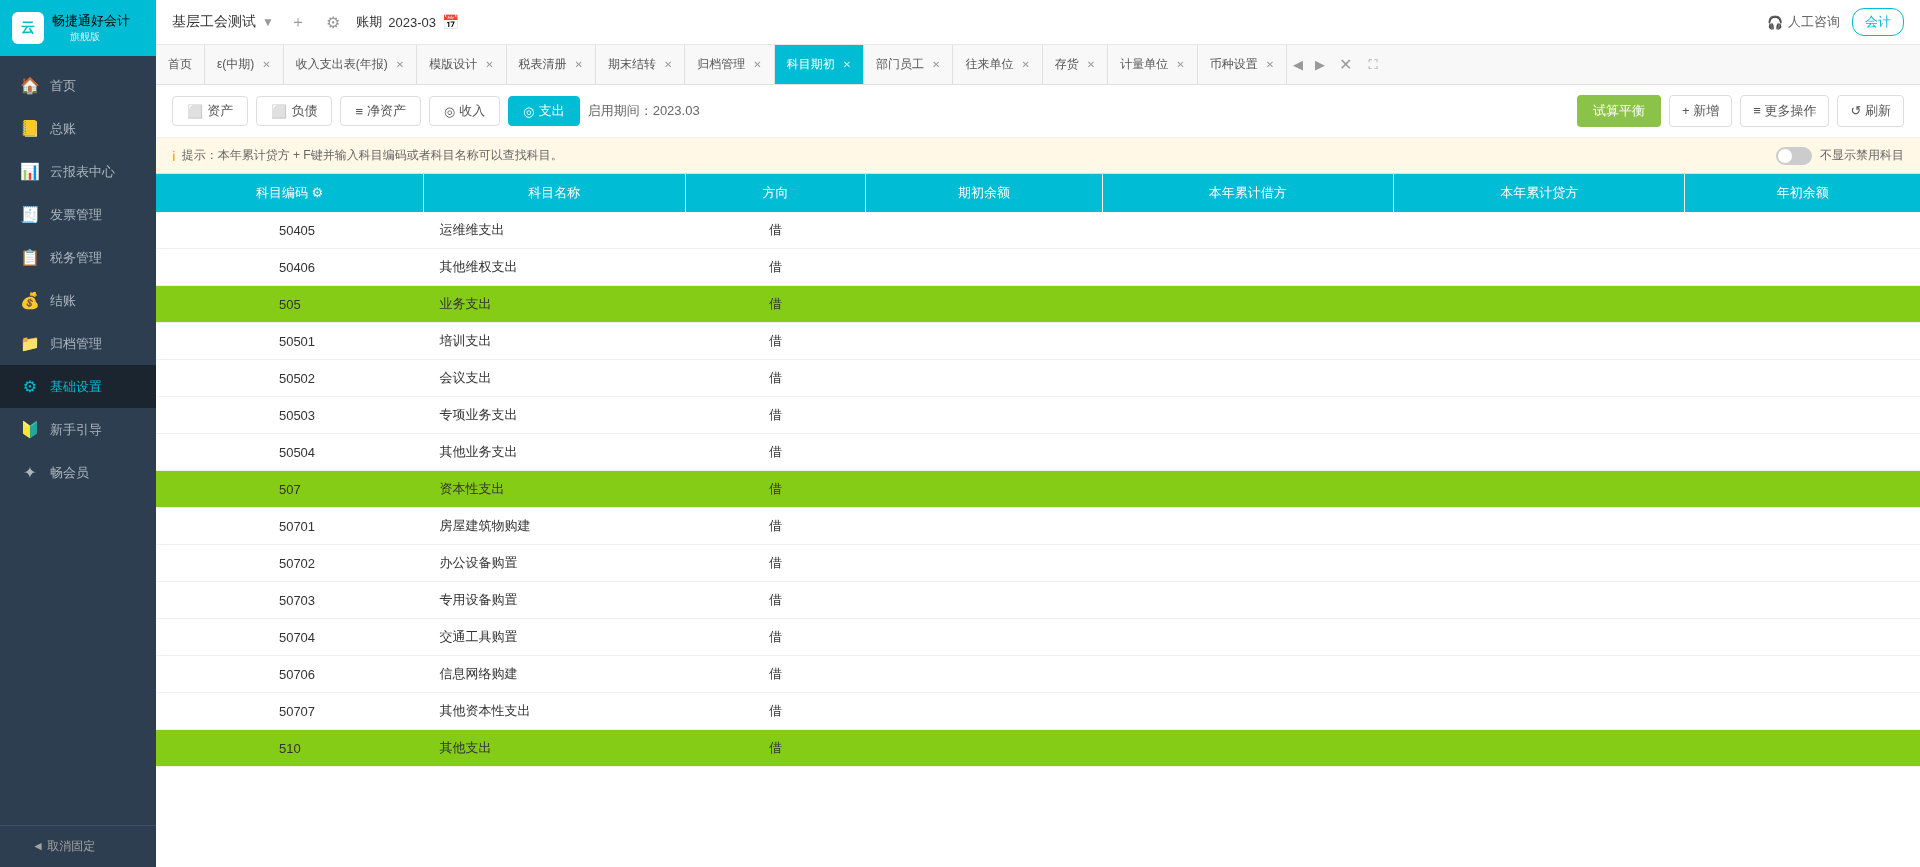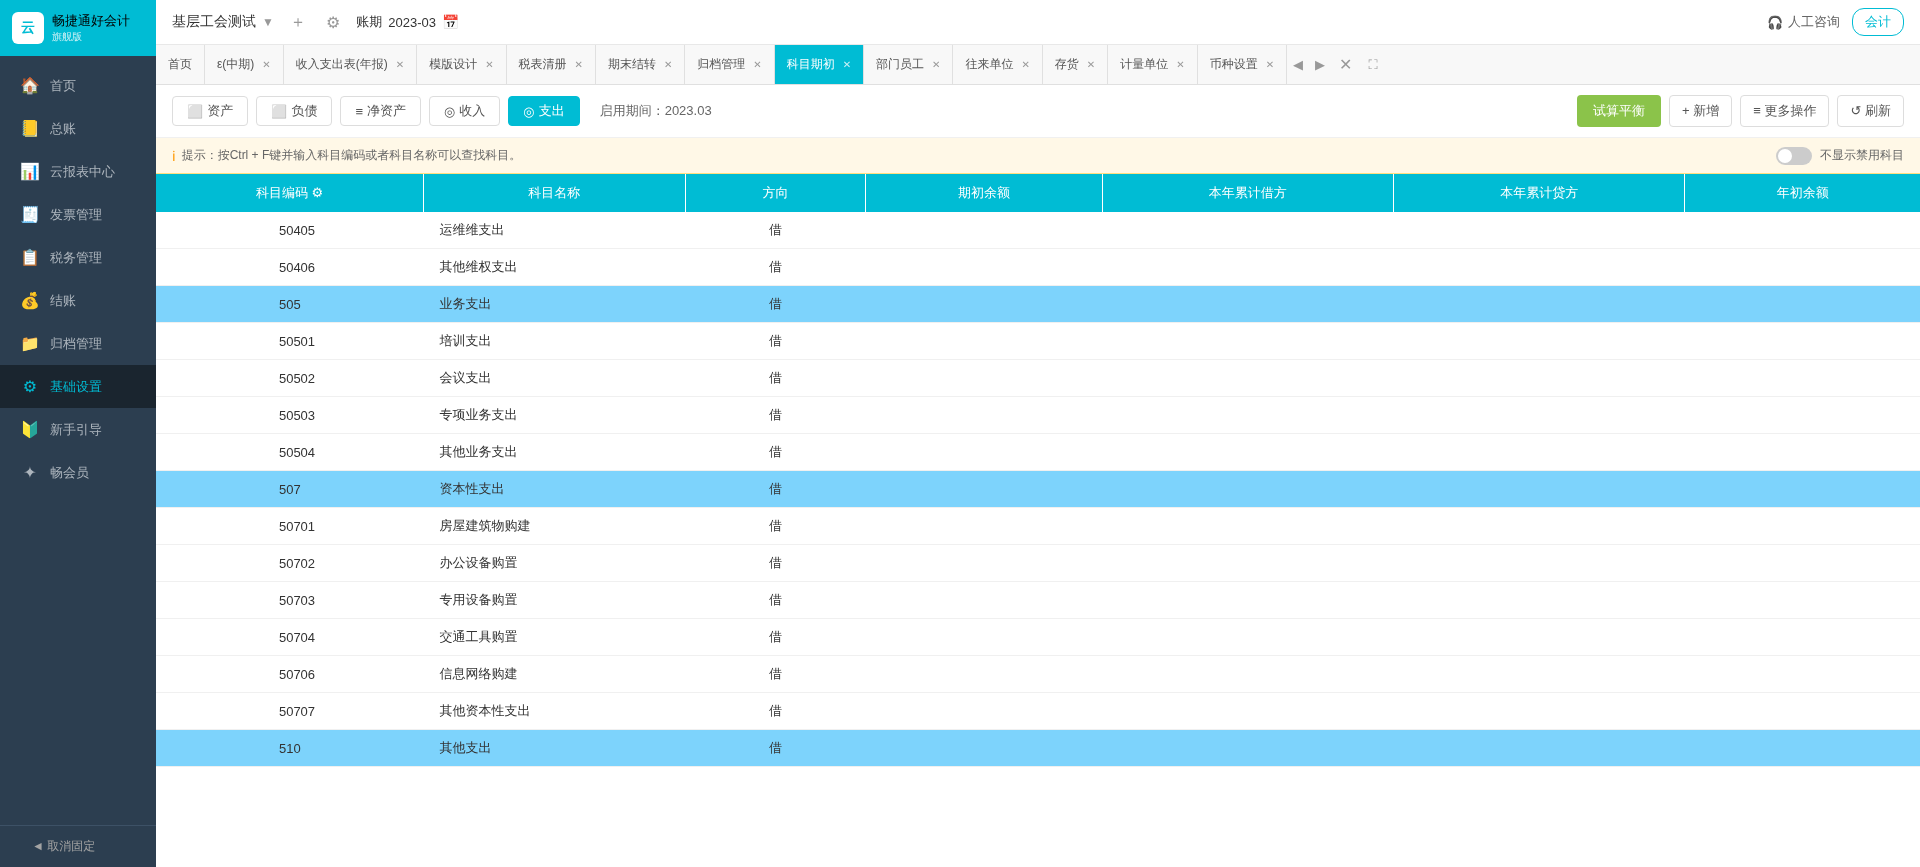--- a/index.html
+++ b/index.html
@@ -27,21 +27,21 @@
       height: 32px;
       background: white;
       border-radius: 6px;
       display: flex;
       align-items: center;
       justify-content: center;
       font-size: 14px;
       color: #00bcd4;
       font-weight: bold;
     }
-    .logo-sub { color: rgba(255,255,255,0.8); font-size: 10px; }
+    .logo-sub { color: rgba(255,255,255,0.8); font-size: 10px; margin-left: 18px; }
     .sidebar-nav { flex: 1; padding: 8px 0; }
     .nav-item {
       display: flex;
       align-items: center;
       gap: 10px;
       padding: 12px 20px;
       color: #adb5bd;
       cursor: pointer;
       transition: all 0.2s;
     }
@@ -265,38 +265,38 @@
       padding: 10px 29px;
       text-align: center;
       font-weight: normal;
       font-size: 13px;
       border-right: 1px solid rgba(255,255,255,0.2);
     }
     .data-table thead th:last-child { border-right: none; }
     .data-table tbody tr {
       border-bottom: 1px solid #f0f0f0;
     }
-    .data-table tbody tr.parent-row { background: #7dd3fc; padding-left: 40px; }
+    .data-table tbody tr.parent-row { background: #84cc16; padding-left: 40px; }
     .data-table tbody td {
       padding: 9px 16px;
       text-align: center;
       font-size: 13px;
       color: #333;
     }
     .data-table tbody td:nth-child(2) { text-align: left; }
     .code-cell { color: #555; }
     .th-settings { display: inline-flex; align-items: center; gap: 4px; cursor: pointer; }
 
     
     .table-container::-webkit-scrollbar { width: 8px; }
     .table-container::-webkit-scrollbar-track { background: #f1f1f1; }
     .table-container::-webkit-scrollbar-thumb { background: #ccc; border-radius: 4px; }
 
     
-    .subtabs-period { color: #666; font-size: 13px; margin-left: 12px; }
+    .subtabs-period { color: #666; font-size: 13px; }
   </style>
 </head>
 <body>
 
 <div class="sidebar">
   <div class="sidebar-logo">
     <div class="logo-icon">云</div>
     <div>
       <div>畅捷通好会计</div>
       <div class="logo-sub">旗舰版</div>
@@ -460,21 +460,21 @@
         <div class="toolbar-right">
   <button class="btn-balance">试算平衡</button>
   <button class="btn-add">+ 新增</button>
   <button class="btn-more">≡ 更多操作</button>
   <button class="btn-refresh">↺ 刷新</button>
 </div>
       </div>
 
     <div class="hint-bar">
       <span class="hint-icon">ℹ</span>
-      <span>提示：按Ctrl + F键并输入科目编码或者科目名称可以查找科目。</span>
+      <span>提示：本年累计贷方 + F键并输入科目编码或者科目名称可以查找科目。</span>
       <div class="toggle-right">
         <div class="toggle-switch"></div>
         <span class="toggle-label">不显示禁用科目</span>
       </div>
     </div>
 
     <div class="table-container">
       <table class="data-table">
         <thead>
           <tr>

